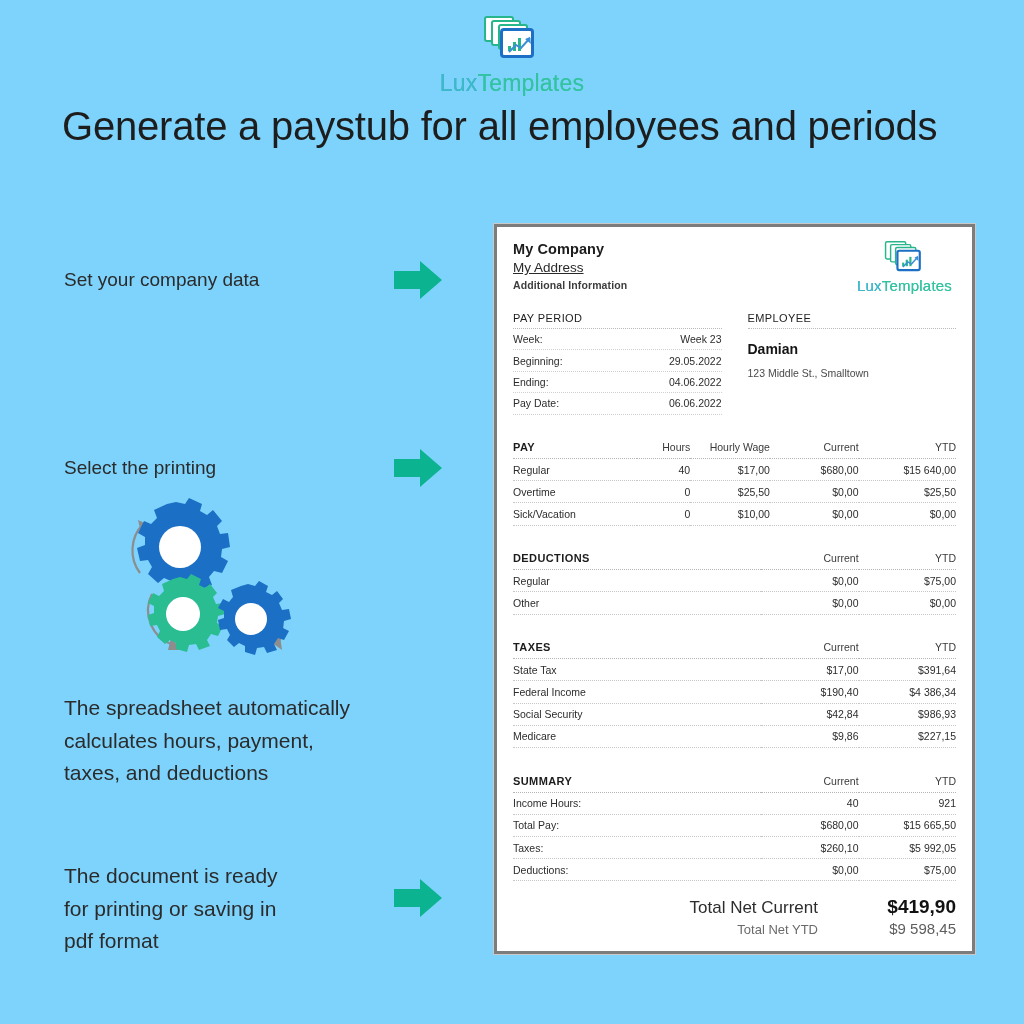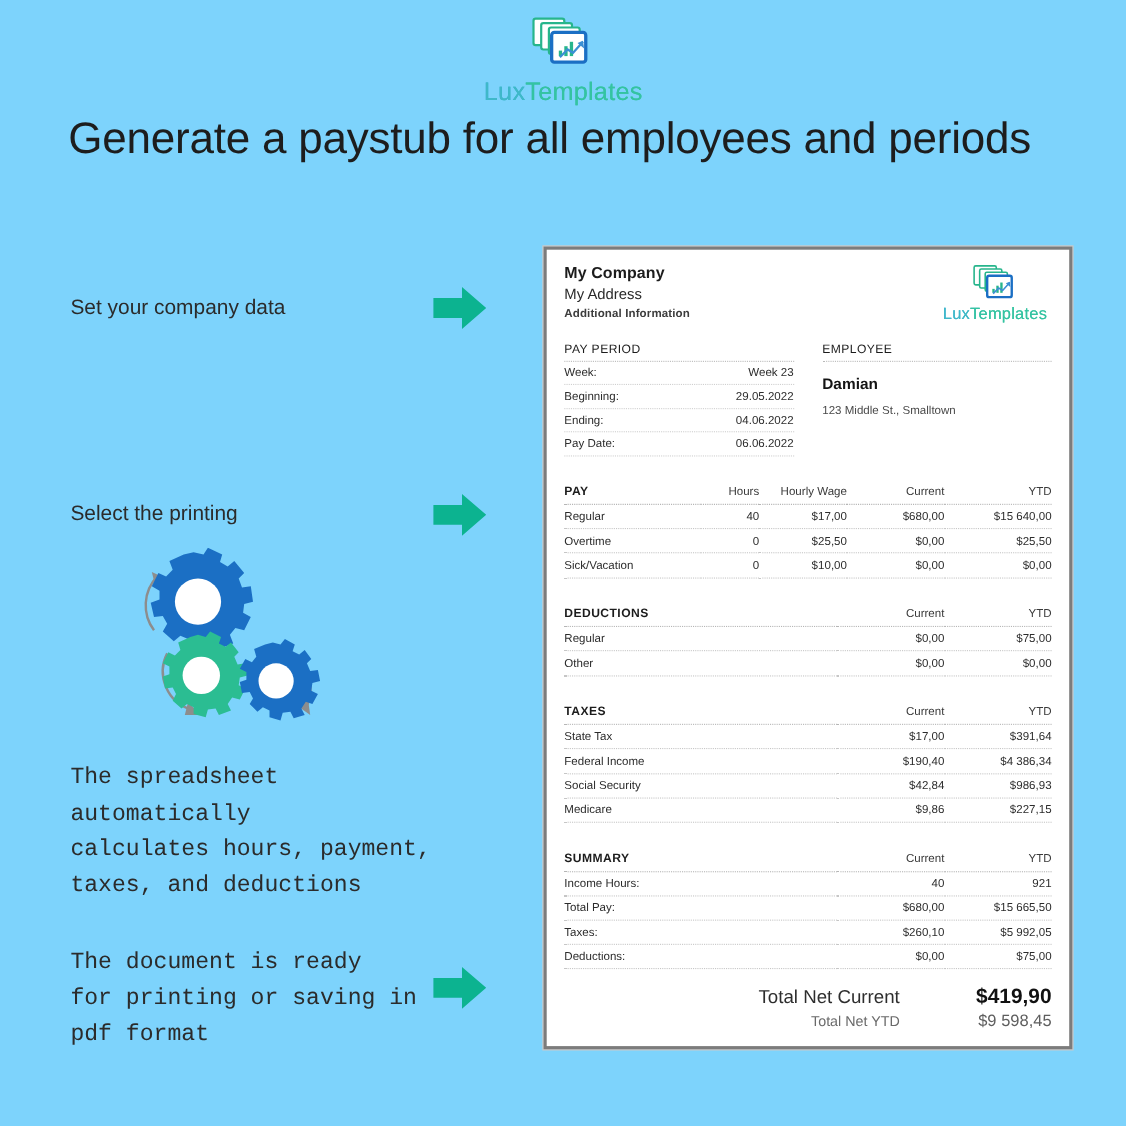--- a/index.html
+++ b/index.html
@@ -47,21 +47,21 @@
   
   .headline {
     position: absolute; left: 62px; top: 104px; width: 920px;
     font-size: 40px; font-weight: 400; color: #1d1d1d; letter-spacing: -0.2px;
     white-space: nowrap;
   }
 
   
   .step { position: absolute; display: flex; align-items: center; }
   .step-label { font-size: 19px; color: #2b2b2b; font-weight: 400; white-space: nowrap; }
-  .step-multiline { font-size: 21px; color: #2b2b2b; line-height: 1.55; font-family: Liberation Mono, monospace; }
+  .step-multiline { font-size: 21px; color: #2b2b2b; line-height: 1.55; }
 
   .arrow { width: 52px; height: 44px; flex: none; }
 
   .s-a { left: 64px; top: 258px; width: 380px; justify-content: space-between; }
   .s-b { left: 64px; top: 352px; width: 380px; justify-content: space-between; }
   .s-c { left: 64px; top: 446px; width: 380px; justify-content: space-between; }
   .s-d { left: 64px; top: 860px; width: 380px; justify-content: space-between; align-items: center; }
 
   .text-block-calc { position: absolute; left: 64px; top: 692px; width: 360px; }
 
@@ -73,21 +73,21 @@
     position: absolute; left: 494px; top: 224px;
     width: 481px; height: 730px;
     background: #ffffff;
     border: 3px solid #7c7c7c;
     box-shadow: 0 0 0 1px #c9c9c9;
   }
   .doc-inner { padding: 14px 16px 10px 16px; height: 100%; position: relative; }
 
   .doc-head { display: flex; justify-content: space-between; align-items: flex-start; }
   .company-name { font-size: 14.5px; font-weight: 700; color: #1c1c1c; letter-spacing: .1px; }
-  .company-address { font-size: 13.5px; color: #2a2a2a; margin-top: 3px; }
+  .company-address { font-size: 13.5px; color: #2a2a2a; margin-top: 3px; text-decoration: underline; }
   .company-extra { font-size: 10.5px; font-weight: 700; color: #3d3d3d; margin-top: 4px; letter-spacing:.1px; }
 
   .doc-logo { display:flex; flex-direction:column; align-items:center; margin-right: 4px; }
   .doc-logo .logo-mark { transform: scale(0.72); transform-origin: top center; height: 38px; }
   .doc-logo .brand-word { font-size: 15px; margin-top: -2px; }
 
   
   .cols { display: flex; gap: 26px; margin-top: 18px; }
   .col { flex: 1; }
   .col-head { font-size: 11px; font-weight: 400; color:#1c1c1c; letter-spacing:.4px; padding-bottom: 4px; border-bottom: 1px dotted #b9b9b9; }

